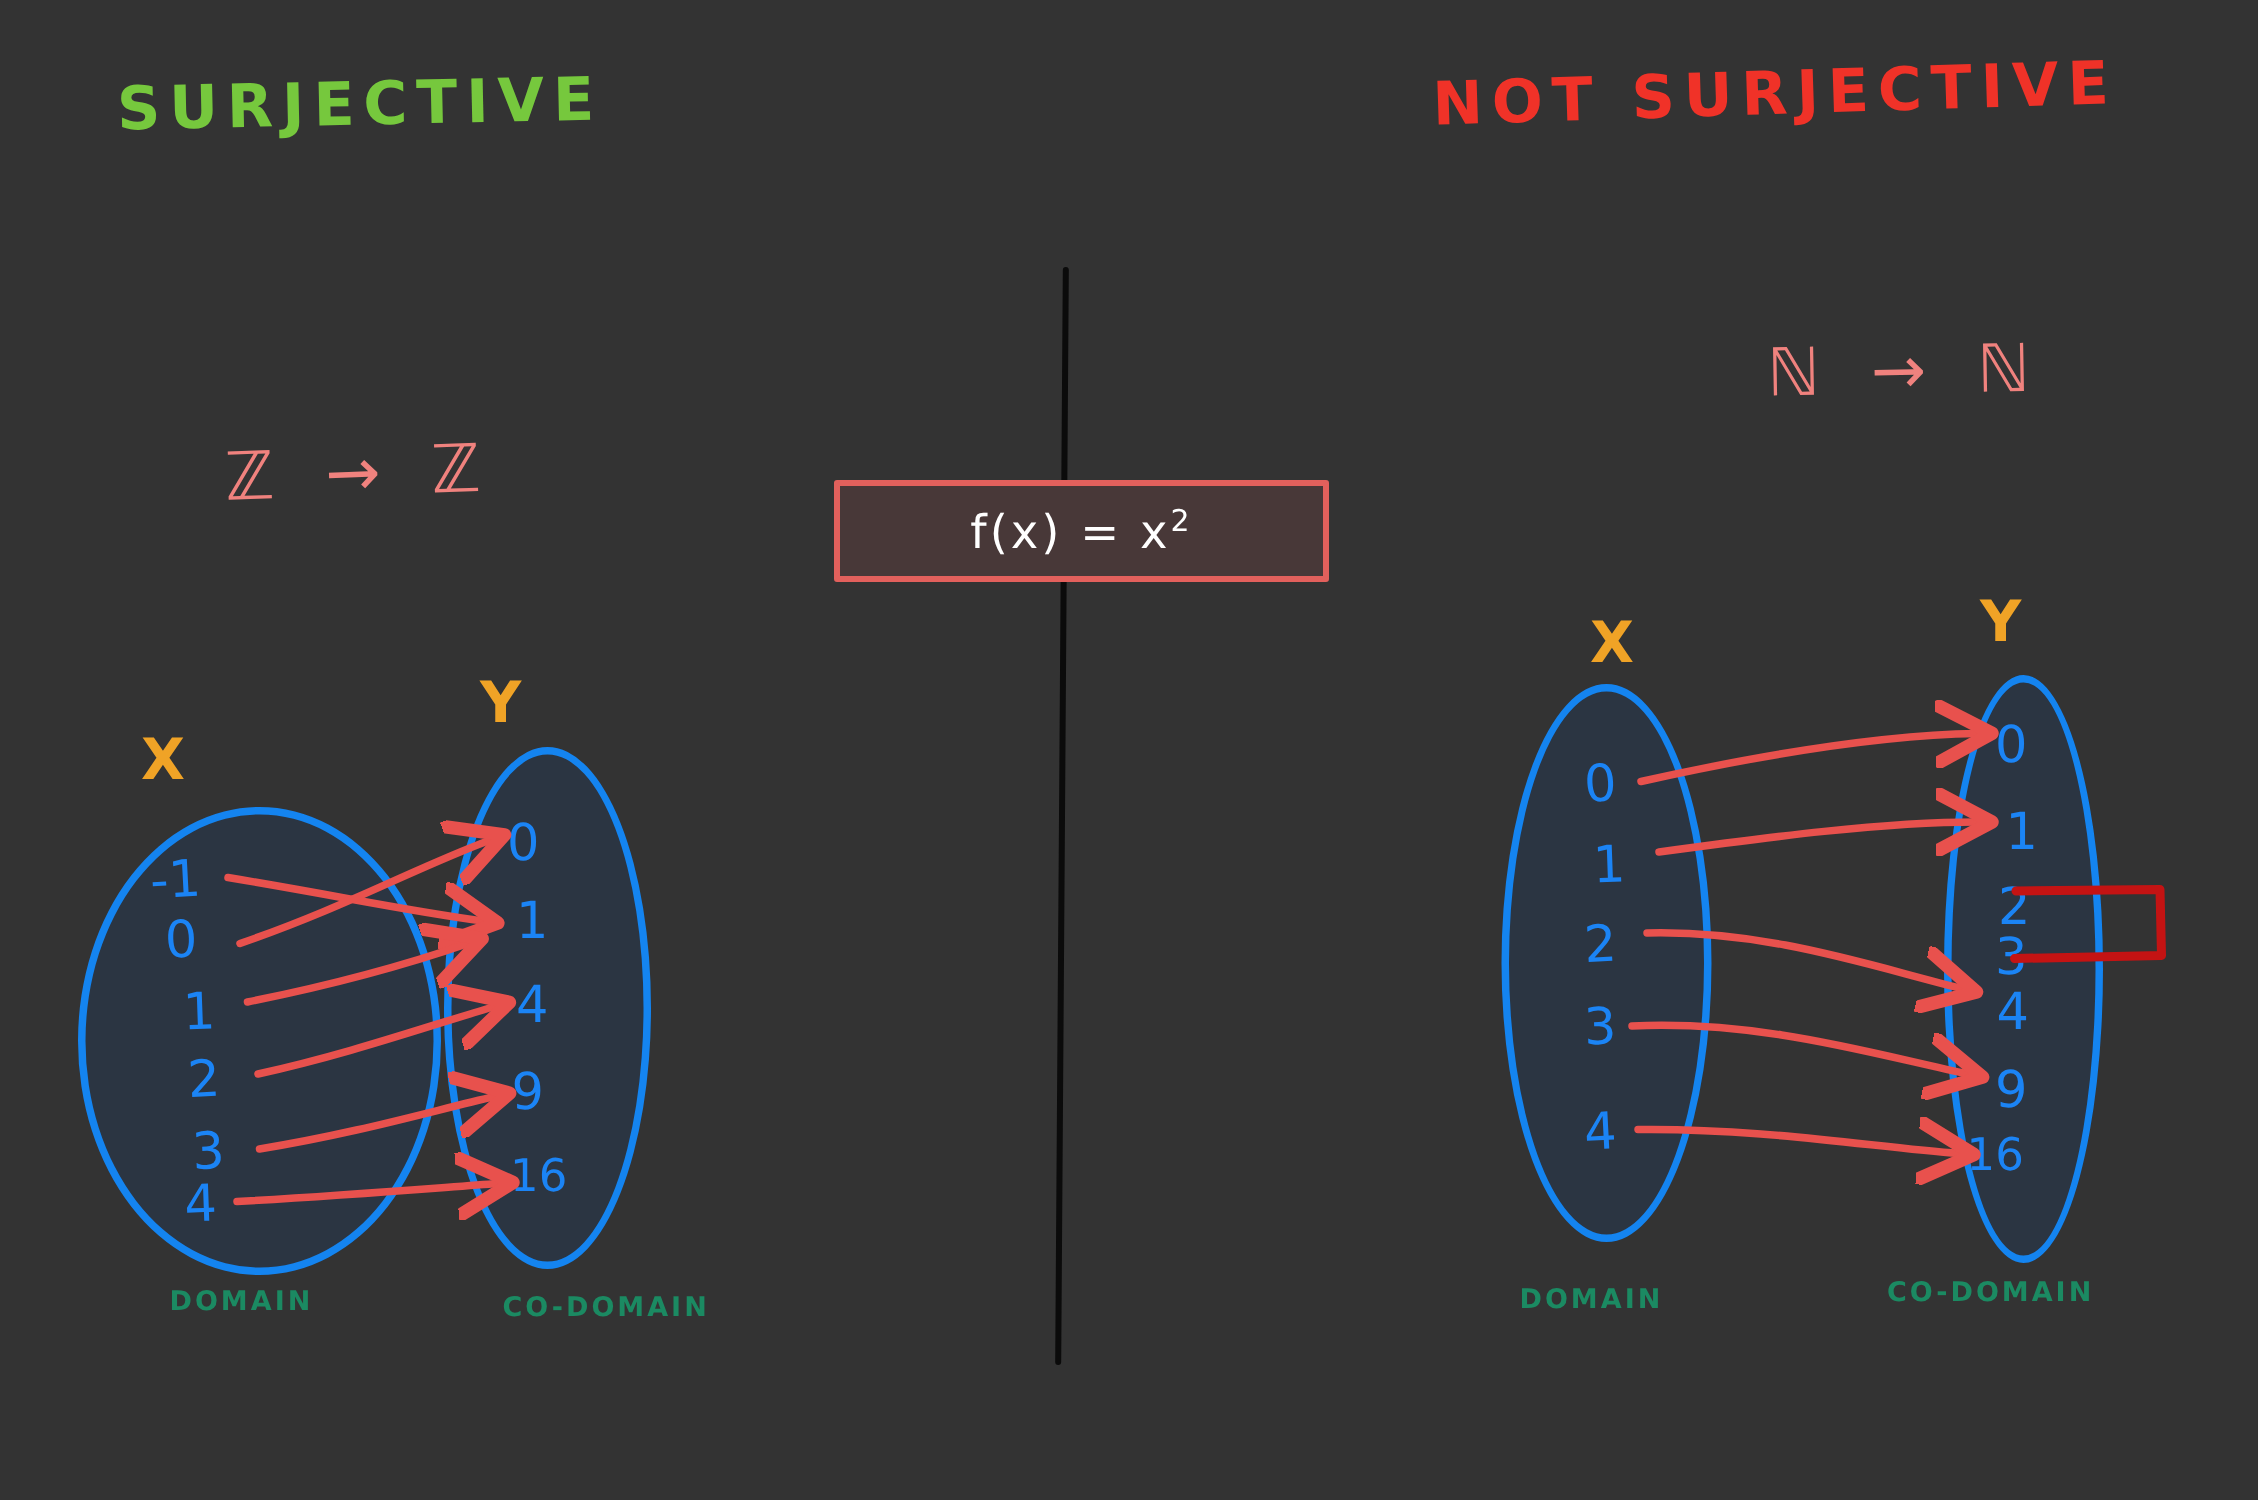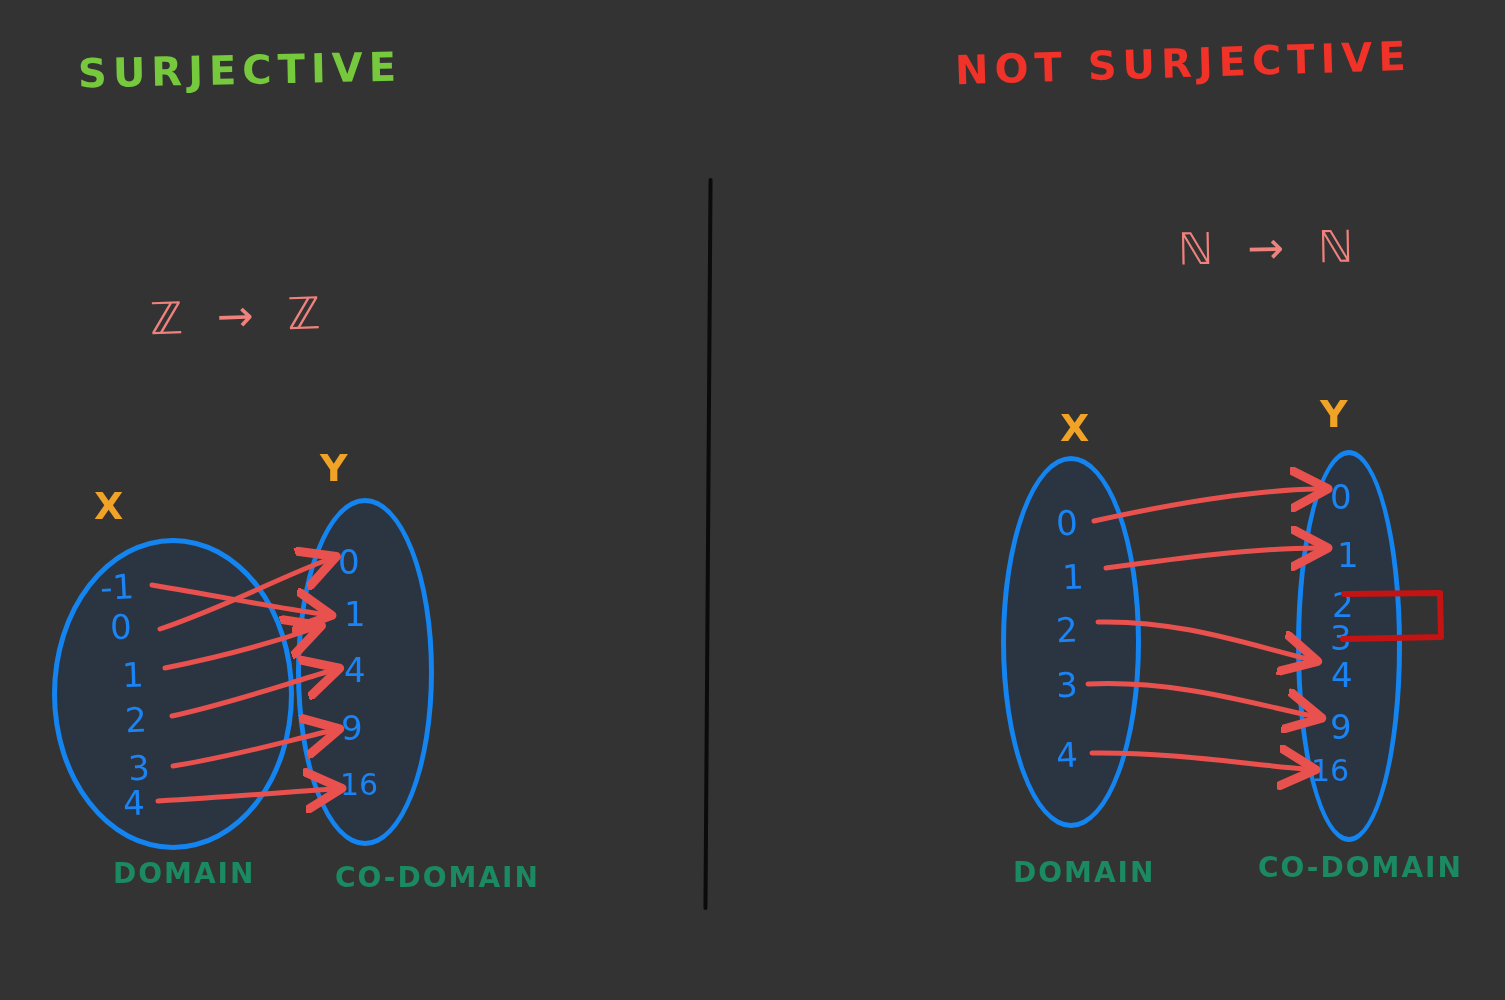--- a/index.html
+++ b/index.html
@@ -100,21 +100,21 @@
     color:#1b84f5;
     font-size:34px;
     font-weight:500;
     white-space:nowrap;
   }
 
   
   .caption {
     position:absolute;
     color:#1b8a62;
-    font-size:28px;
+    font-size:18px;
     font-weight:700;
     letter-spacing:2px;
     white-space:nowrap;
   }
   #cap-l-d { left:113px;  top:857px; }
   #cap-l-c { left:335px;  top:861px; }
   #cap-r-d { left:1013px; top:856px; }
   #cap-r-c { left:1258px; top:851px; }
 
   
@@ -132,20 +132,23 @@
   <div class="title hand" id="title-left">SURJECTIVE</div>
 
   <div class="title hand" id="title-right">NOT SURJECTIVE</div>
 
   <div class="setnote hand" id="note-left">ℤ → ℤ</div>
 
   <div class="setnote hand" id="note-right">ℕ → ℕ</div>
 
   <div id="divider"></div>
 
+  <div id="formula-box">
+    <span id="formula-text"><span>f(x) = x</span><sup>2</sup></span>
+  </div>
 
   <div class="ellipse" id="ell-l-x"></div>
   <div class="ellipse" id="ell-l-y"></div>
 
   <div class="setlabel hand" id="lab-l-x">X</div>
   <div class="setlabel hand" id="lab-l-y">Y</div>
 
   <div class="elem" style="left:100px;  top:567px; transform:rotate(-3deg);">-1</div>
   <div class="elem" style="left:110px;  top:607px; transform:rotate(-2deg);">0</div>
   <div class="elem" style="left:122px;  top:655px; transform:rotate(-2deg);">1</div>

